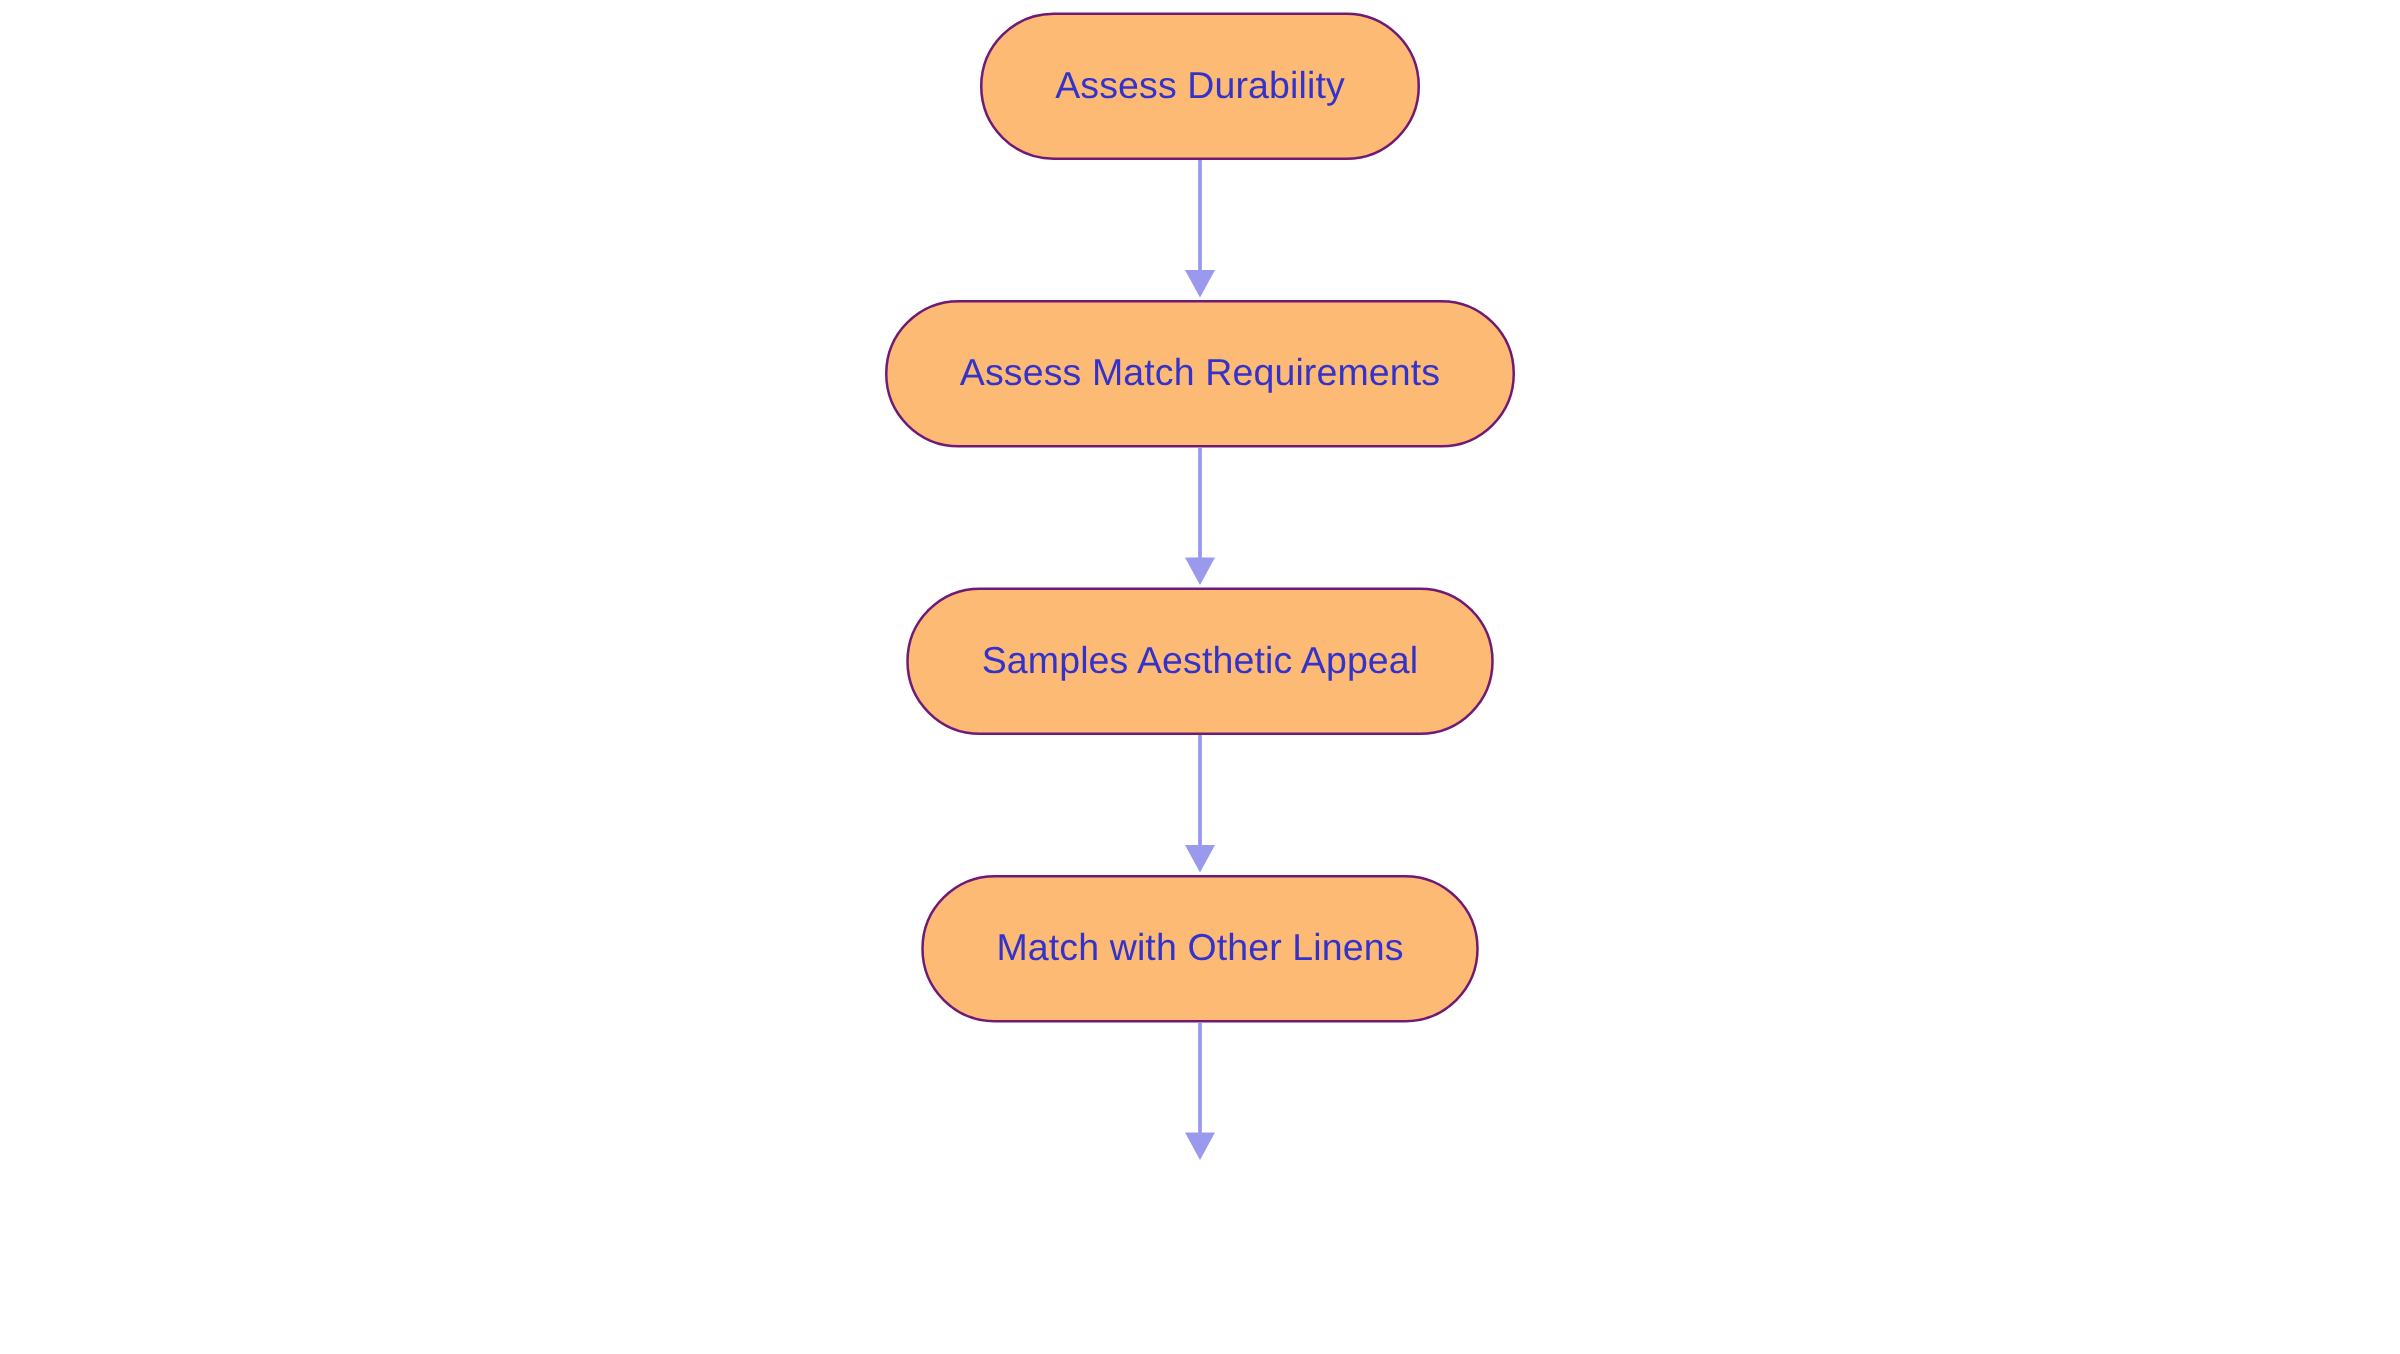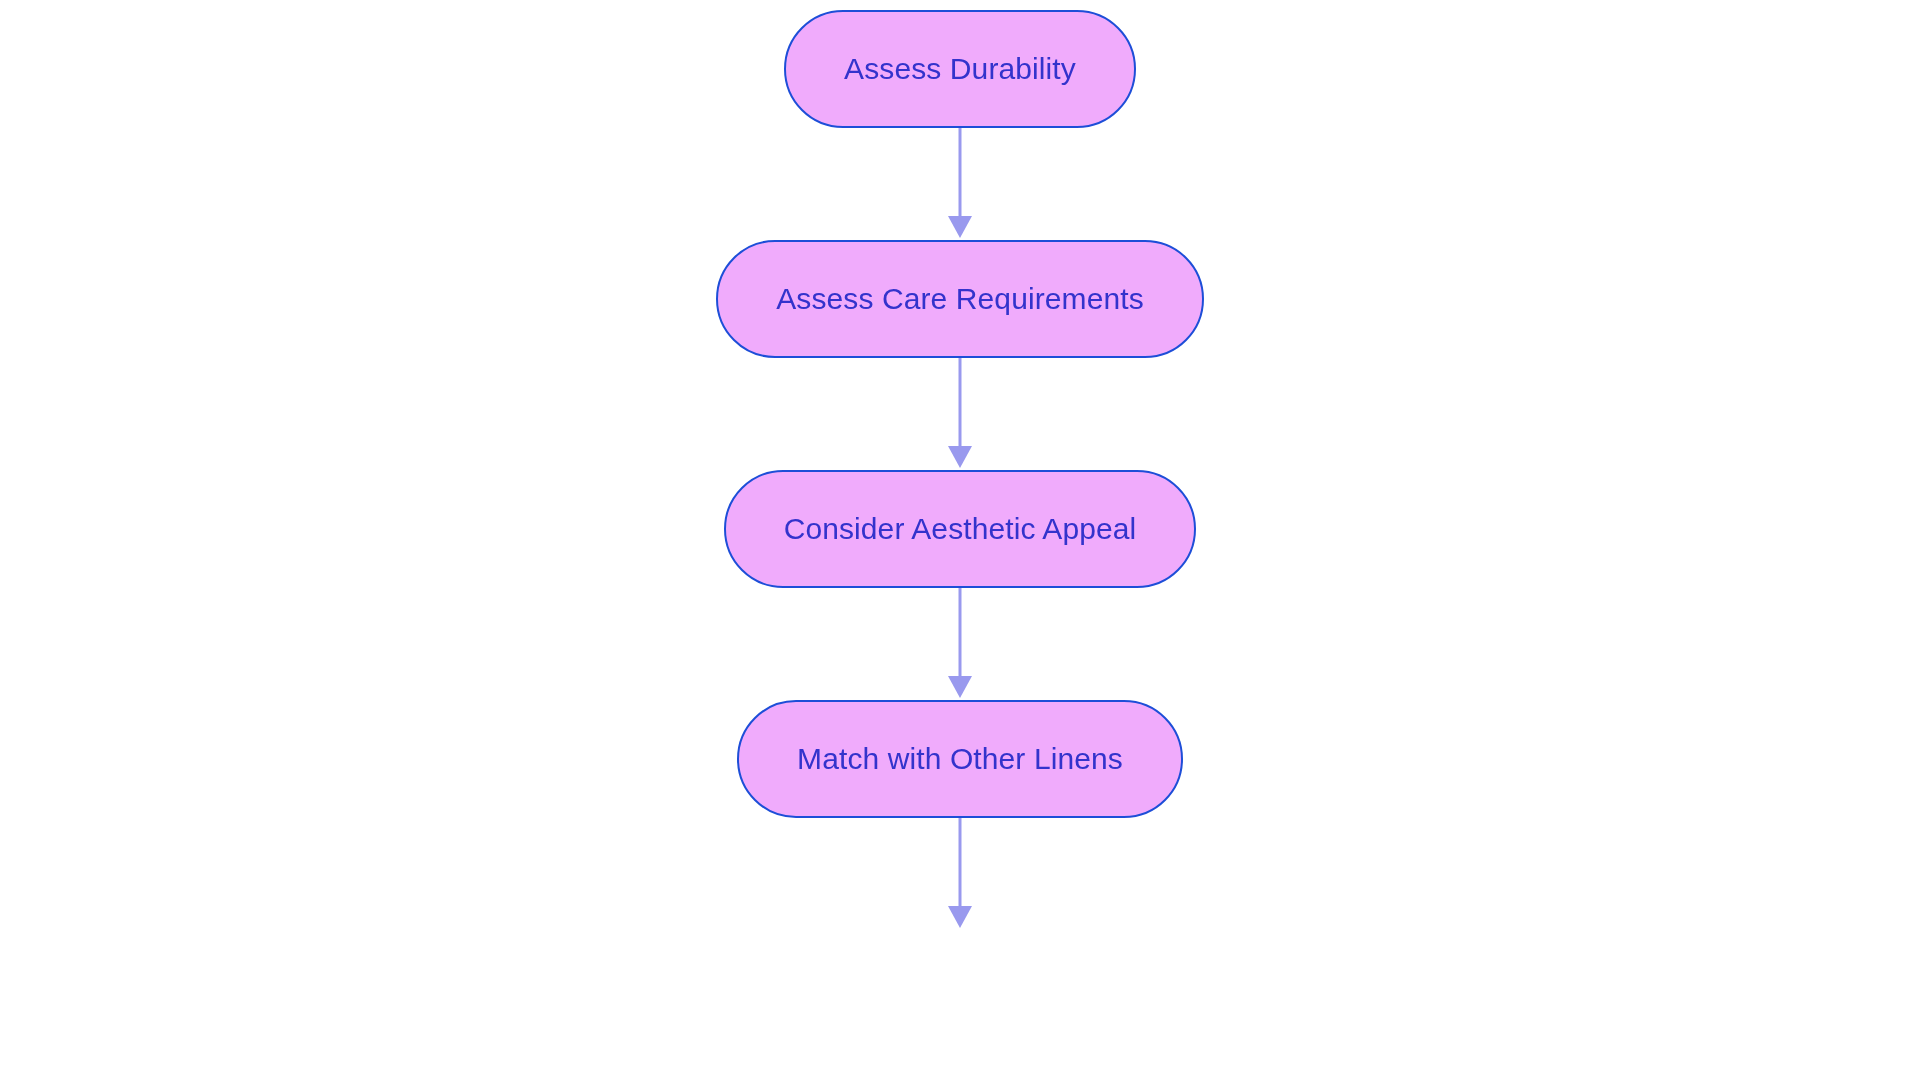--- a/index.html
+++ b/index.html
@@ -23,22 +23,22 @@
     display: flex;
     flex-direction: column;
     align-items: center;
   }
 
   
   .node {
     box-sizing: border-box;
     height: 118px;
     border-radius: 59px;
-    background: #f0abfc;
-    border: 2px solid #1d4ed8;
+    background: #fdba74;
+    border: 2px solid #701a75;
     display: flex;
     align-items: center;
     justify-content: center;
     padding: 0 58px;
     white-space: nowrap;
   }
   .node-label {
     font-size: 30px;
     line-height: 1;
     color: #3333cc;
@@ -67,30 +67,30 @@
   <div class="node">
     <span class="node-label">Assess Durability</span>
   </div>
 
   <svg class="connector" viewBox="0 0 40 112">
     <line x1="20" y1="0" x2="20" y2="92" stroke="#9999ee" stroke-width="3"></line>
     <polygon points="20,110 8,88 32,88" fill="#9999ee"></polygon>
   </svg>
 
   <div class="node">
-    <span class="node-label">Assess Care Requirements</span>
+    <span class="node-label">Assess Match Requirements</span>
   </div>
 
   <svg class="connector" viewBox="0 0 40 112">
     <line x1="20" y1="0" x2="20" y2="92" stroke="#9999ee" stroke-width="3"></line>
     <polygon points="20,110 8,88 32,88" fill="#9999ee"></polygon>
   </svg>
 
   <div class="node">
-    <span class="node-label">Consider Aesthetic Appeal</span>
+    <span class="node-label">Samples Aesthetic Appeal</span>
   </div>
 
   <svg class="connector" viewBox="0 0 40 112">
     <line x1="20" y1="0" x2="20" y2="92" stroke="#9999ee" stroke-width="3"></line>
     <polygon points="20,110 8,88 32,88" fill="#9999ee"></polygon>
   </svg>
 
   <div class="node">
     <span class="node-label">Match with Other Linens</span>
   </div>

